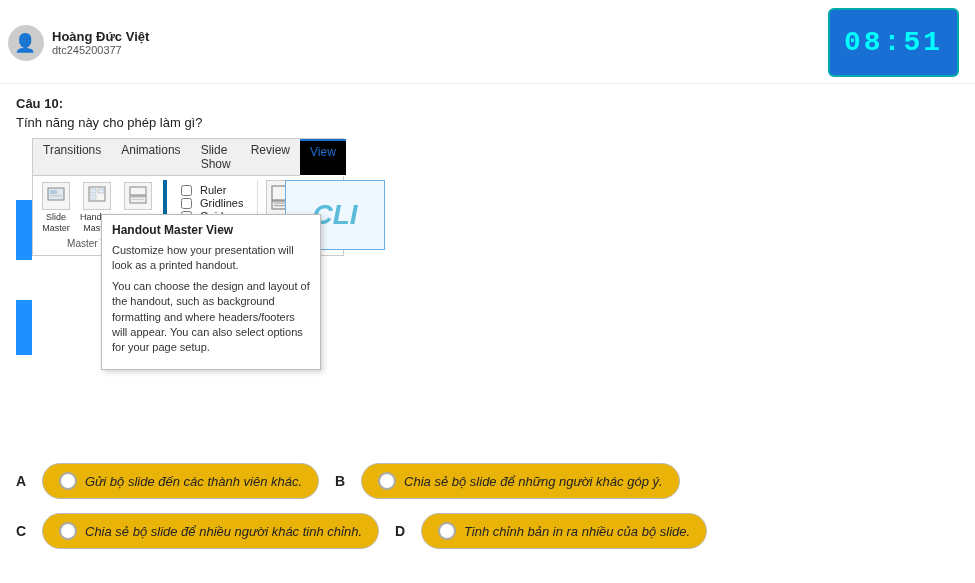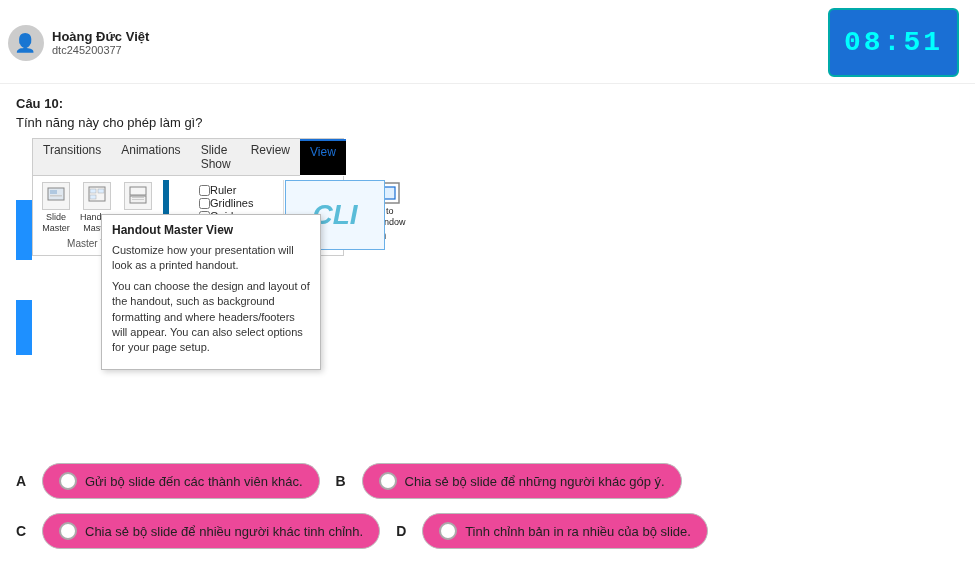--- a/index.html
+++ b/index.html
@@ -103,21 +103,21 @@
       align-items: flex-start;
       background: #fff;
       position: relative;
     }
 
     
     .ribbon-group {
       display: flex;
       flex-direction: column;
       align-items: center;
-      border-right: 6px solid #0369a1;
+      border-right: 4px solid #0369a1;
       padding-right: 8px;
       padding-bottom: 2px;
     }
     .ribbon-group-label {
       font-size: 10px;
       color: #555;
       margin-top: 2px;
     }
     .ribbon-items-row {
       display: flex;
@@ -148,23 +148,23 @@
     
     .show-group {
       display: flex;
       flex-direction: column;
       border-right: 1px solid #ddd;
       padding-right: 8px;
     }
     .checkbox-item {
       display: flex;
       align-items: center;
-      gap: 0;
+      gap: 8px;
       font-size: 11px;
-      margin: 1px 16px;
+      margin: 1px 0;
     }
     .checkbox-item input[type=checkbox] {
       width: 11px;
       height: 11px;
     }
     .show-group-label {
       font-size: 10px;
       color: #555;
       margin-top: 2px;
     }
@@ -294,22 +294,23 @@
       min-width: 18px;
     }
     .answer-box {
       display: flex;
       align-items: center;
       gap: 8px;
       border: 1px solid #bbb;
       border-radius: 20px;
       padding: 8px 16px;
       min-width: 270px;
-      background: #ec4899;
+      background: #eab308;
       cursor: pointer;
+      font-style: italic;
     }
     .answer-box-wide {
       min-width: 280px;
     }
     .radio-circle {
       width: 18px;
       height: 18px;
       border-radius: 50%;
       border: 2px solid #aaa;
       flex-shrink: 0;

